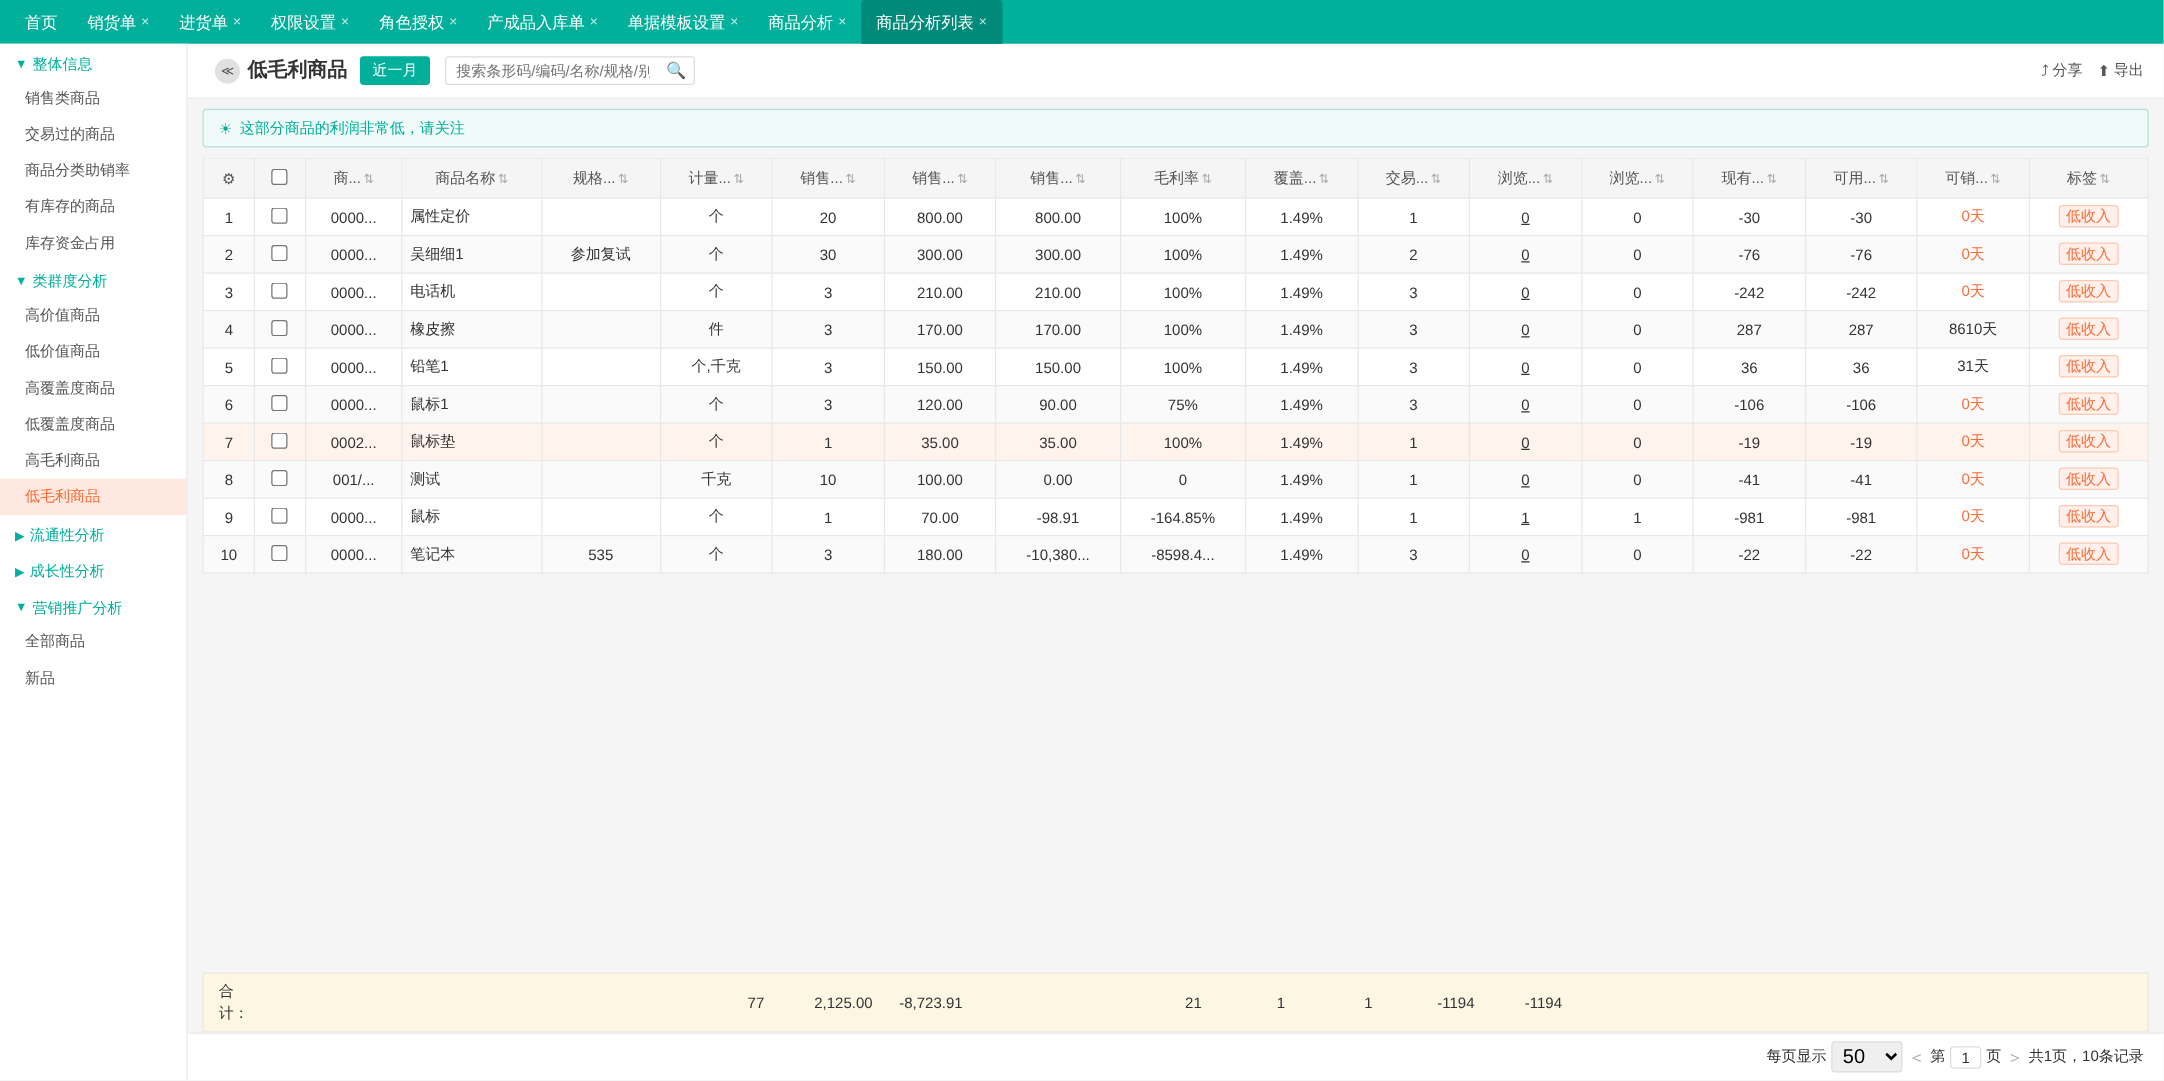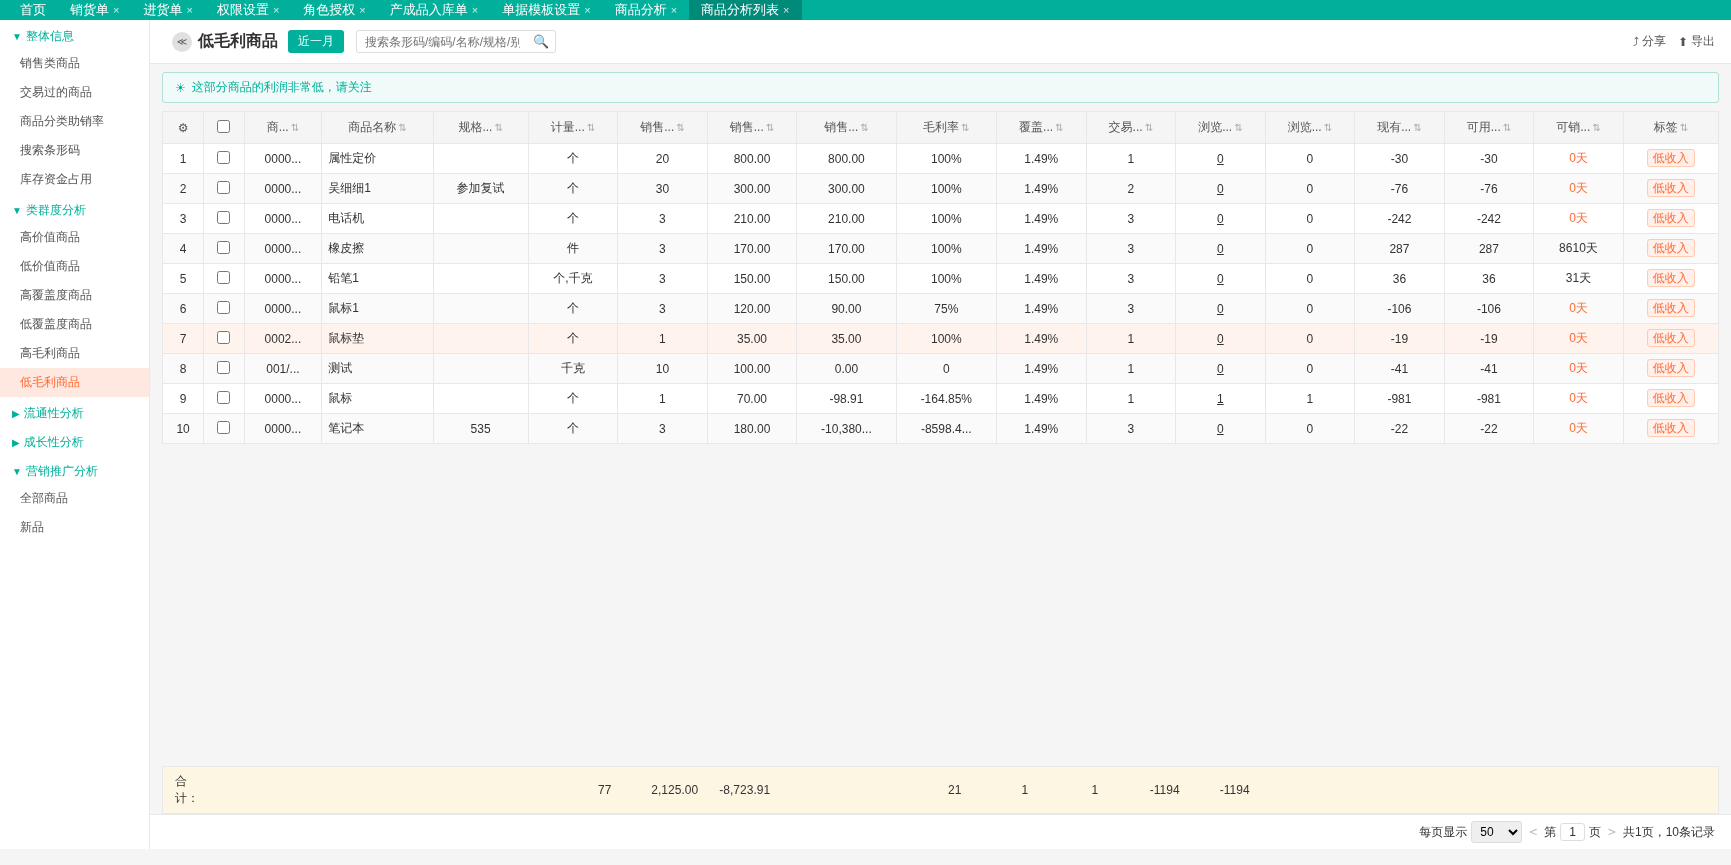--- a/index.html
+++ b/index.html
@@ -3,21 +3,21 @@
   <meta charset="utf-8">
   <style>
     * { box-sizing: border-box; margin: 0; padding: 0; }
     body { font-family: "Microsoft YaHei", sans-serif; font-size: 12px; background: #f5f5f5; color: #333; }
 
     
     .top-nav {
       background: #00b09b;
       display: flex;
       align-items: center;
-      height: 20px;
+      height: 35px;
       padding: 0 8px;
     }
     .top-nav .nav-item {
       color: #fff;
       padding: 0 12px;
       cursor: pointer;
       font-size: 13px;
       height: 36px;
       display: flex;
       align-items: center;
@@ -231,21 +231,21 @@
       display: flex;
       align-items: center;
       justify-content: flex-end;
       gap: 4px;
       font-size: 12px;
     }
     .pagination-bar select {
       border: 1px solid #ddd;
       padding: 2px 4px;
       border-radius: 3px;
-      font-size: 12px;
+      font-size: 16px;
     }
     .pagination-bar .page-nav {
       cursor: pointer;
       color: #aaa;
       font-size: 14px;
     }
     .pagination-bar .page-num {
       border: 1px solid #ddd;
       padding: 1px 8px;
       border-radius: 3px;
@@ -307,21 +307,21 @@
 <div class="main-layout">
 
   <aside class="sidebar">
     <div class="sidebar-group-title">
       <span class="arrow">▼</span>
       <span>整体信息</span>
     </div>
     <div class="sidebar-item">销售类商品</div>
     <div class="sidebar-item">交易过的商品</div>
     <div class="sidebar-item">商品分类助销率</div>
-    <div class="sidebar-item">搜索条形码</div>
+    <div class="sidebar-item">有库存的商品</div>
     <div class="sidebar-item">库存资金占用</div>
 
     <div class="sidebar-group-title">
       <span class="arrow">▼</span>
       <span>类群度分析</span>
     </div>
     <div class="sidebar-item">高价值商品</div>
     <div class="sidebar-item">低价值商品</div>
     <div class="sidebar-item">高覆盖度商品</div>
     <div class="sidebar-item">低覆盖度商品</div>

